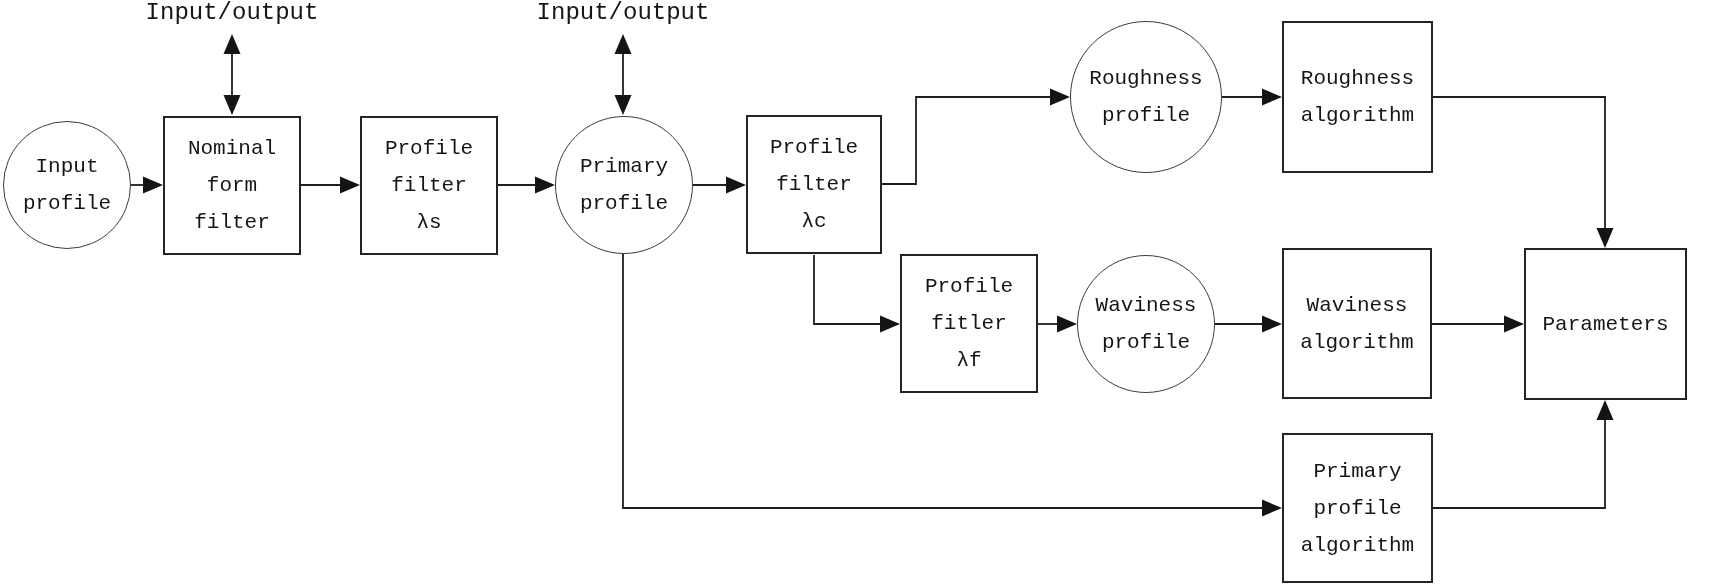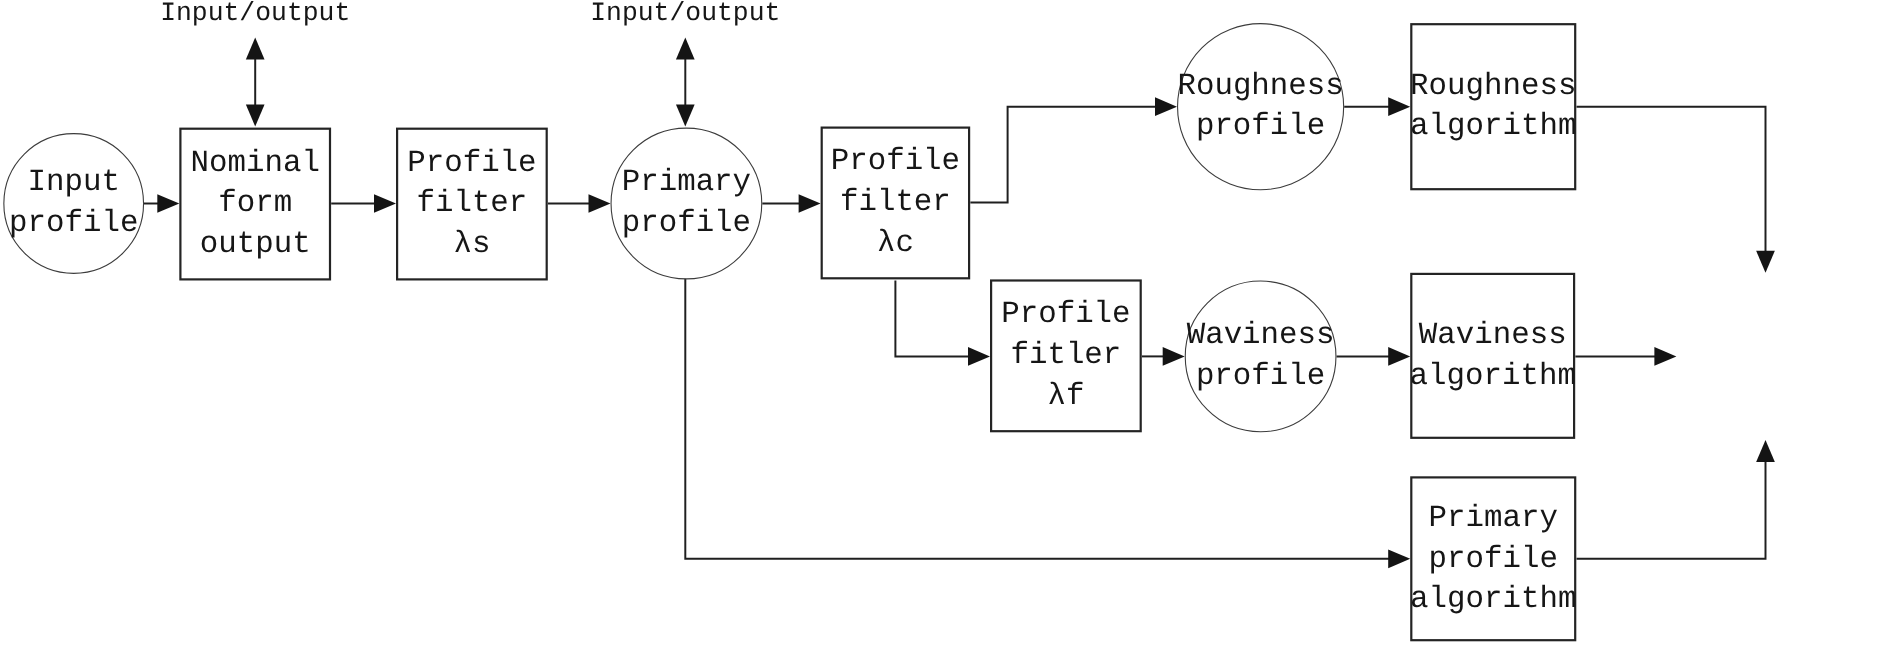--- a/index.html
+++ b/index.html
@@ -32,21 +32,21 @@
     stroke: none;
   }
   .node {
     position: absolute;
     box-sizing: border-box;
     display: flex;
     align-items: center;
     justify-content: center;
     text-align: center;
     white-space: pre-line;
-    font-size: 28px;
+    font-size: 21px;
     line-height: 37px;
     color: #161616;
     background: #ffffff;
   }
   .rect {
     border: 2px solid #242424;
   }
   .circle {
     border: 1.6px solid #3c3c3c;
     border-radius: 50%;
@@ -146,21 +146,21 @@
 
   <div class="io-label" style="left:132px; top:0; width:200px;">Input/output</div>
 
   <div class="io-label" style="left:523px; top:0; width:200px;">Input/output</div>
 
   <div class="node circle" style="left:3px; top:121px; width:128px; height:128px;">Input
 profile</div>
 
   <div class="node rect" style="left:163px; top:116px; width:138px; height:139px;">Nominal
 form
-output</div>
+filter</div>
 
   <div class="node rect" style="left:360px; top:116px; width:138px; height:139px;">Profile
 filter
 λs</div>
 
   <div class="node circle" style="left:555px; top:116px; width:138px; height:138px;">Primary
 profile</div>
 
   <div class="node rect" style="left:746px; top:115px; width:136px; height:139px;">Profile
 filter
@@ -179,14 +179,15 @@
   <div class="node circle" style="left:1077px; top:255px; width:138px; height:138px;">Waviness
 profile</div>
 
   <div class="node rect" style="left:1282px; top:248px; width:150px; height:151px;">Waviness
 algorithm</div>
 
   <div class="node rect" style="left:1282px; top:433px; width:151px; height:150px;">Primary
 profile
 algorithm</div>
 
+  <div class="node rect" style="left:1524px; top:248px; width:163px; height:152px;">Parameters</div>
 
 </div>
 
 </body></html>

